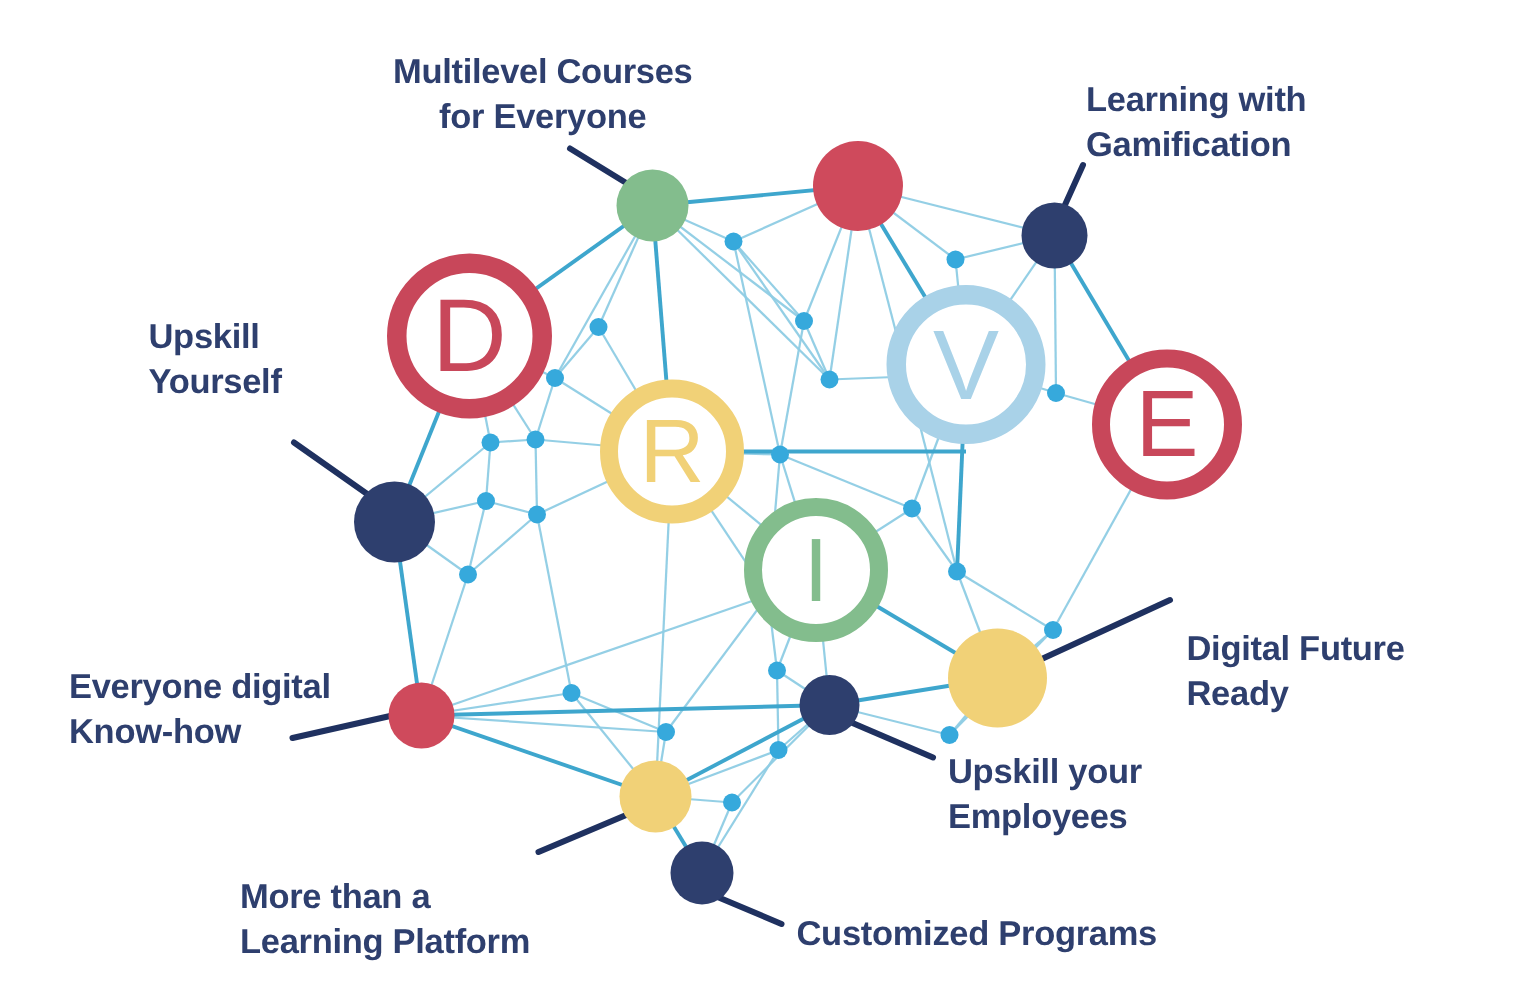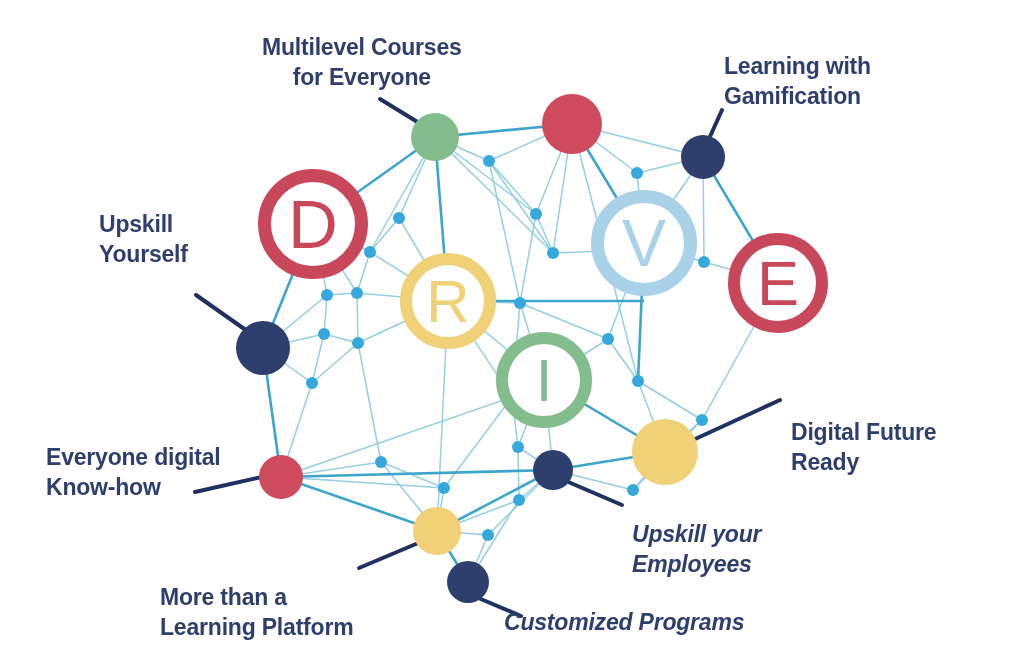--- a/index.html
+++ b/index.html
@@ -233,19 +233,19 @@
       <div class="callout-label" style="left: 262px; top: 33px; text-align: center;">Multilevel Courses
 for Everyone</div>
       <div class="callout-label" style="left: 724px; top: 52px;">Learning with
 Gamification</div>
       <div class="callout-label" style="left: 99px; top: 210px;">Upskill
 Yourself</div>
       <div class="callout-label" style="left: 46px; top: 443px;">Everyone digital
 Know-how</div>
       <div class="callout-label" style="left: 160px; top: 583px;">More than a
 Learning Platform</div>
-      <div class="callout-label" style="left: 504px; top: 608px; font-style: italic;">Customized Programs</div>
-      <div class="callout-label" style="left: 632px; top: 520px; font-style: italic;">Upskill your
+      <div class="callout-label" style="left: 531px; top: 608px;">Customized Programs</div>
+      <div class="callout-label" style="left: 632px; top: 500px;">Upskill your
 Employees</div>
       <div class="callout-label" style="left: 791px; top: 370px; margin-top: 48px;">Digital Future
 Ready</div>
     </div>
 </div>
 
 </body></html>

